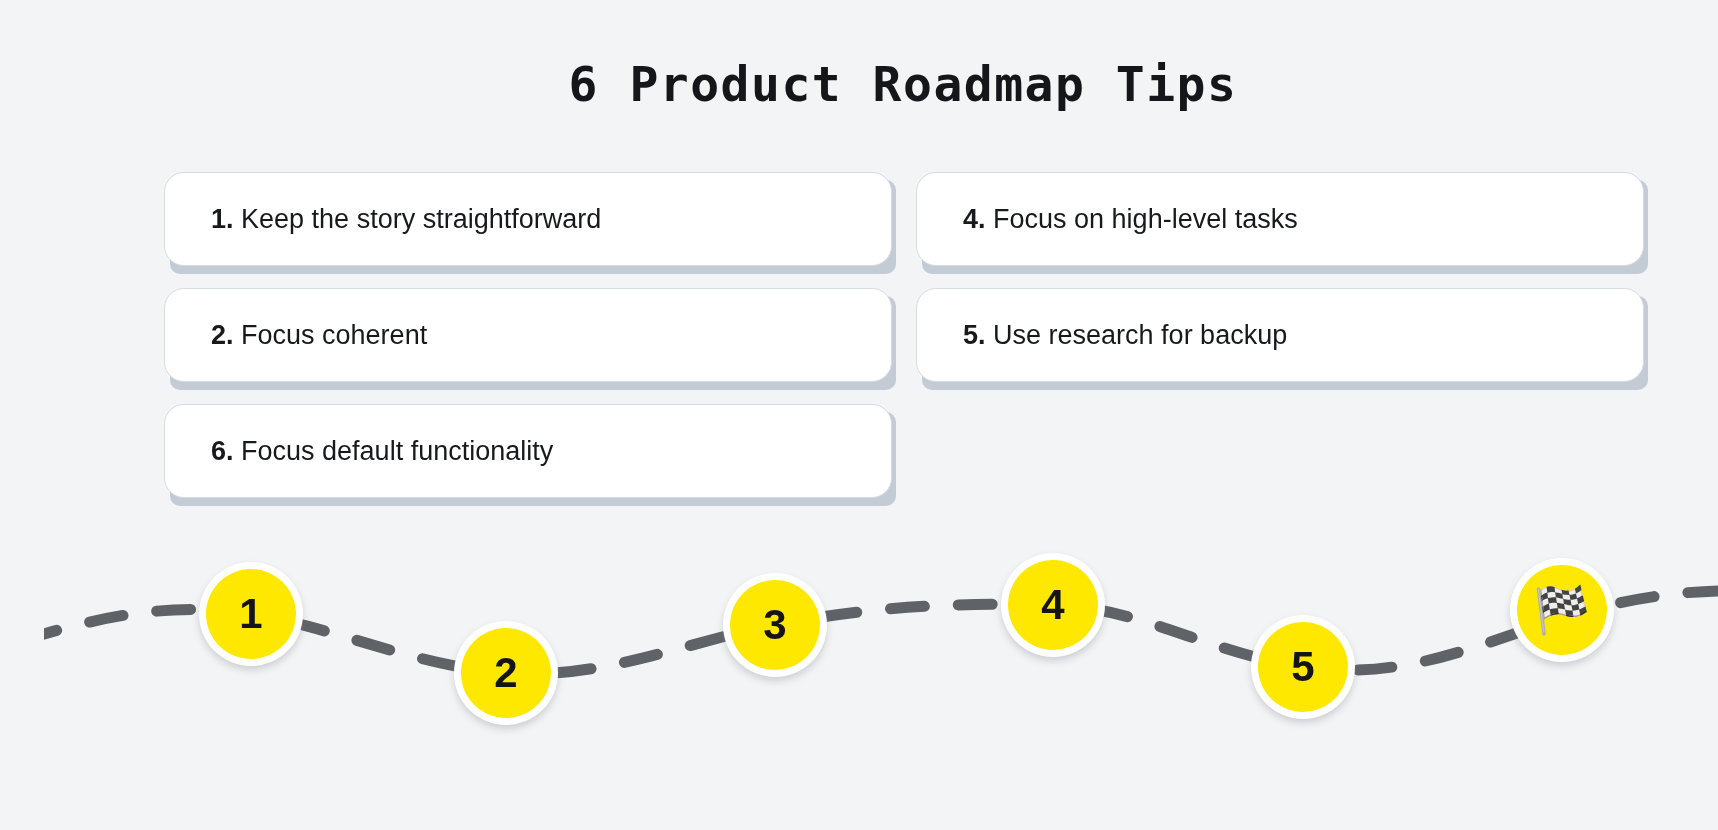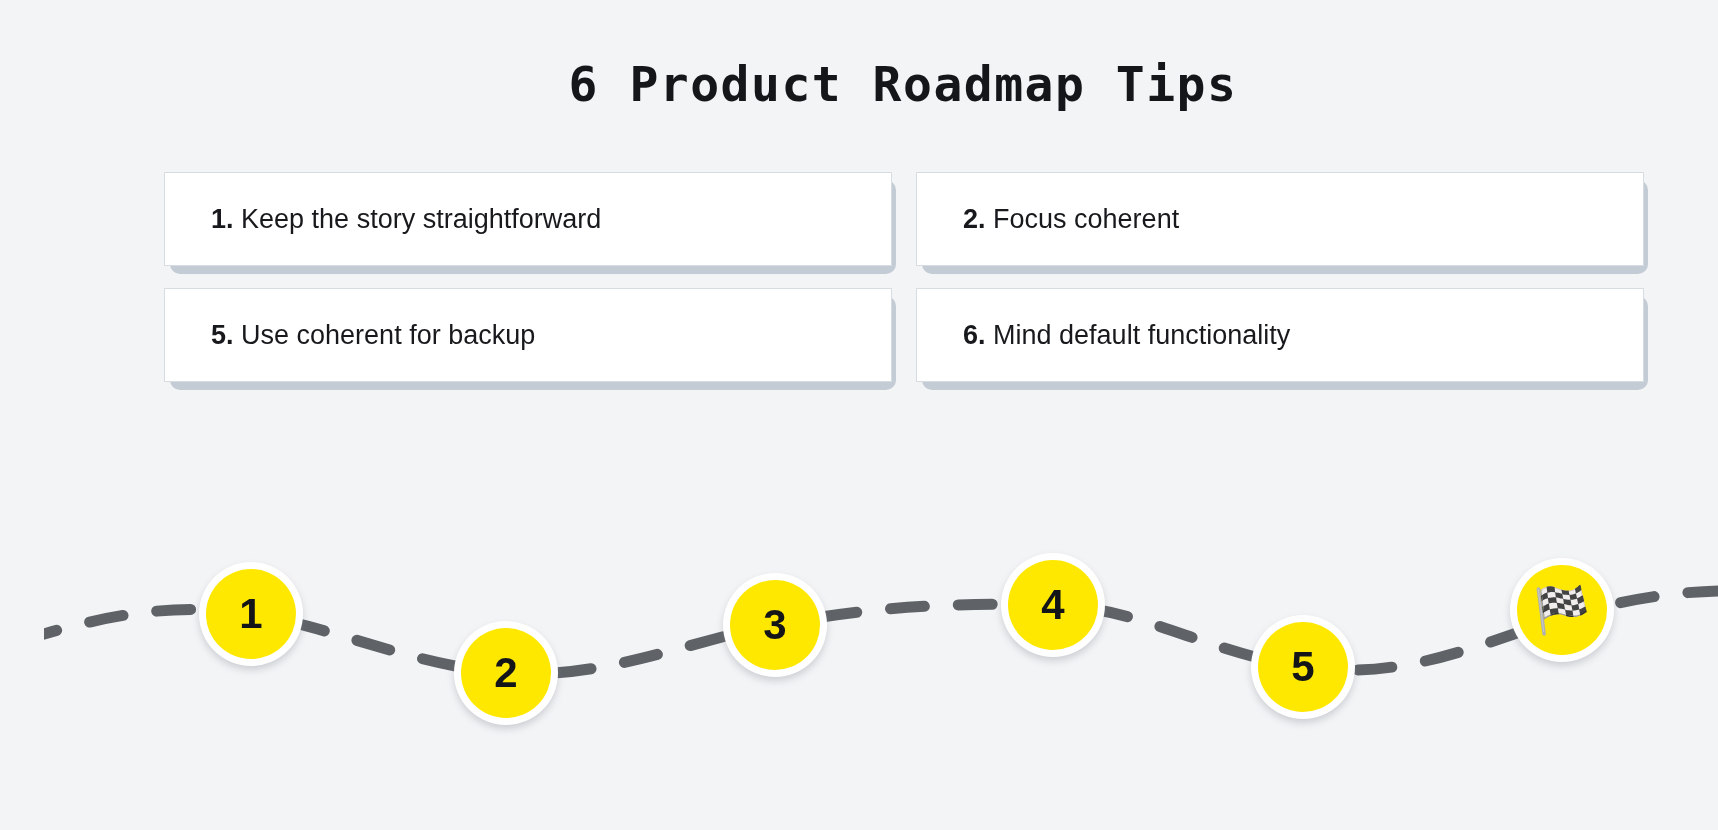--- a/index.html
+++ b/index.html
@@ -67,21 +67,21 @@
   }
 
   .card {
     position: absolute;
     left: 0;
     top: 0;
     right: 0;
     bottom: 0;
     background: #ffffff;
     border: 1px solid #d7dce2;
-    border-radius: 0;
+    border-radius: 20px;
     display: flex;
     align-items: center;
     padding-left: 46px;
     box-sizing: border-box;
   }
 
   .card-text {
     font-size: 27px;
     color: #17191c;
     line-height: 1.2;
@@ -148,48 +148,57 @@
     <div class="card-wrap">
       <div class="card-shadow"></div>
       <div class="card">
         <div class="card-text">
           <span class="card-num">1.</span>
           <span>Keep the story straightforward</span>
         </div>
       </div>
     </div>
 
+    <div class="card-wrap">
+      <div class="card-shadow"></div>
+      <div class="card">
+        <div class="card-text">
+          <span class="card-num">4.</span>
+          <span>Focus on high-level tasks</span>
+        </div>
+      </div>
+    </div>
 
     <div class="card-wrap">
       <div class="card-shadow"></div>
       <div class="card">
         <div class="card-text">
           <span class="card-num">2.</span>
           <span>Focus coherent</span>
         </div>
       </div>
     </div>
 
     <div class="card-wrap">
       <div class="card-shadow"></div>
       <div class="card">
         <div class="card-text">
           <span class="card-num">5.</span>
-          <span>Use coherent for backup</span>
+          <span>Use research for backup</span>
         </div>
       </div>
     </div>
 
 
     <div class="card-wrap">
       <div class="card-shadow"></div>
       <div class="card">
         <div class="card-text">
           <span class="card-num">6.</span>
-          <span>Mind default functionality</span>
+          <span>Focus default functionality</span>
         </div>
       </div>
     </div>
 
   </div>
 
   <div class="roadmap">
 
     <svg width="1718" height="310" viewBox="0 0 1718 310">
       <path d="M -20 120 C 60 95, 130 82, 207 94

